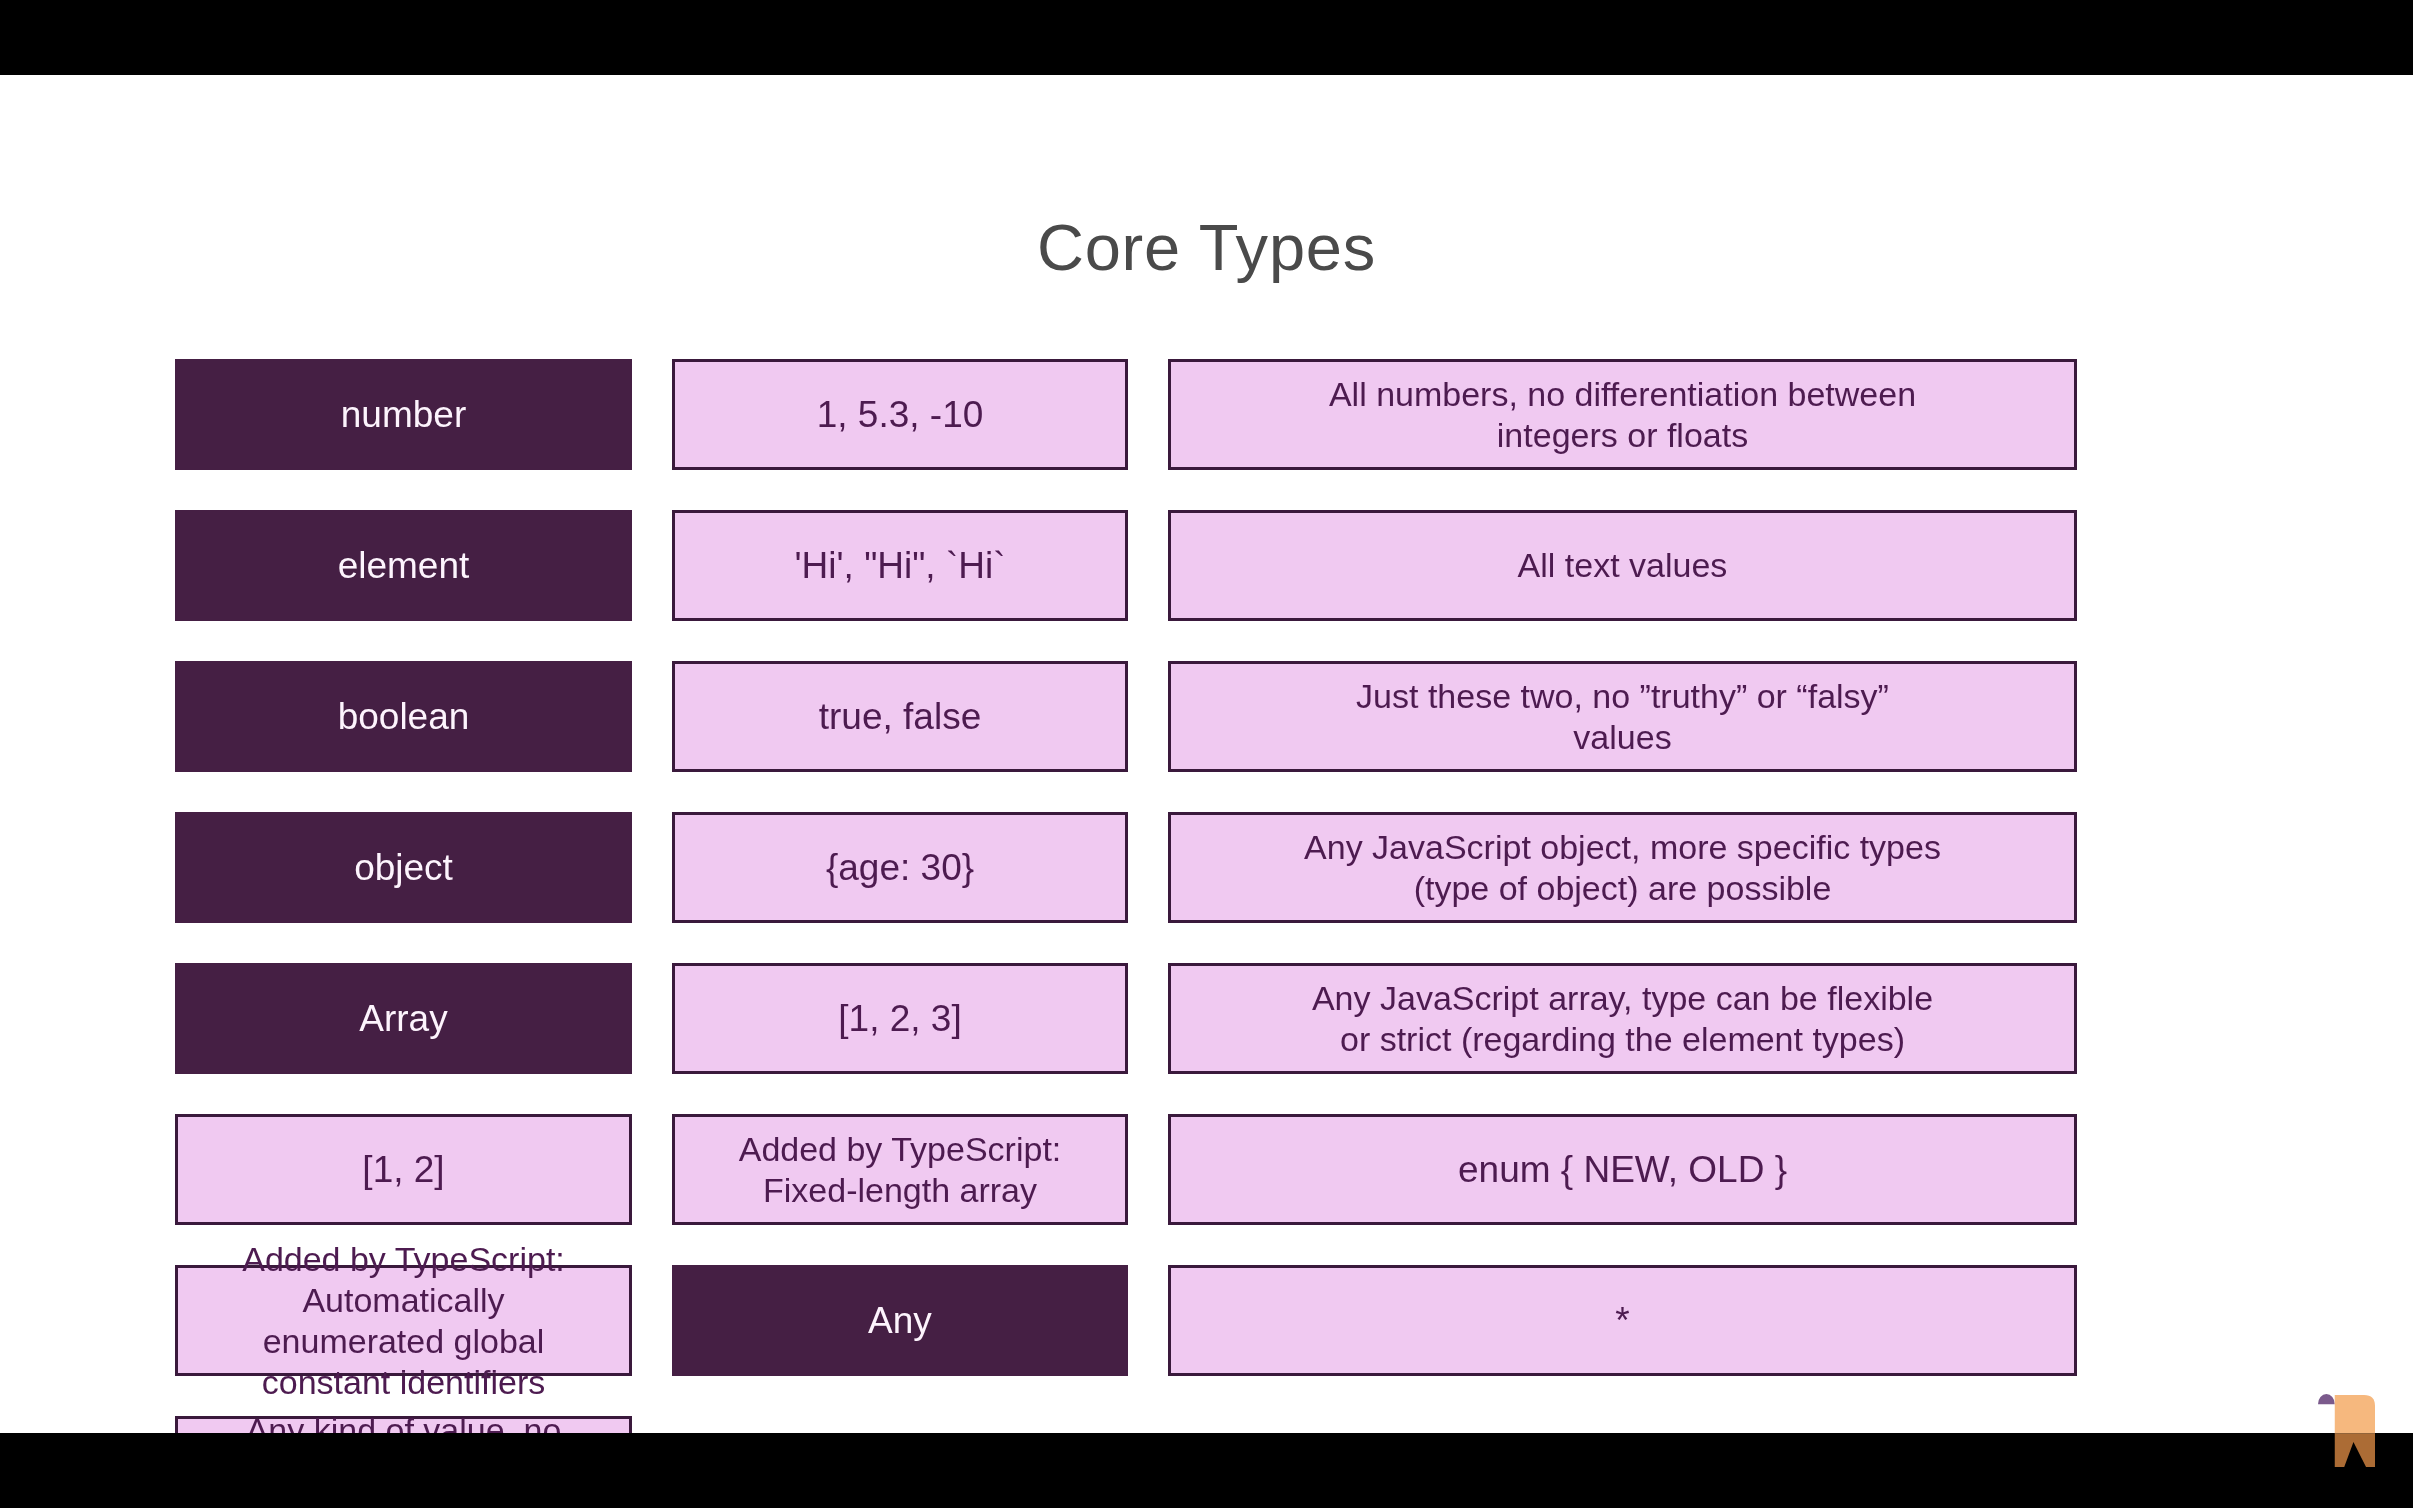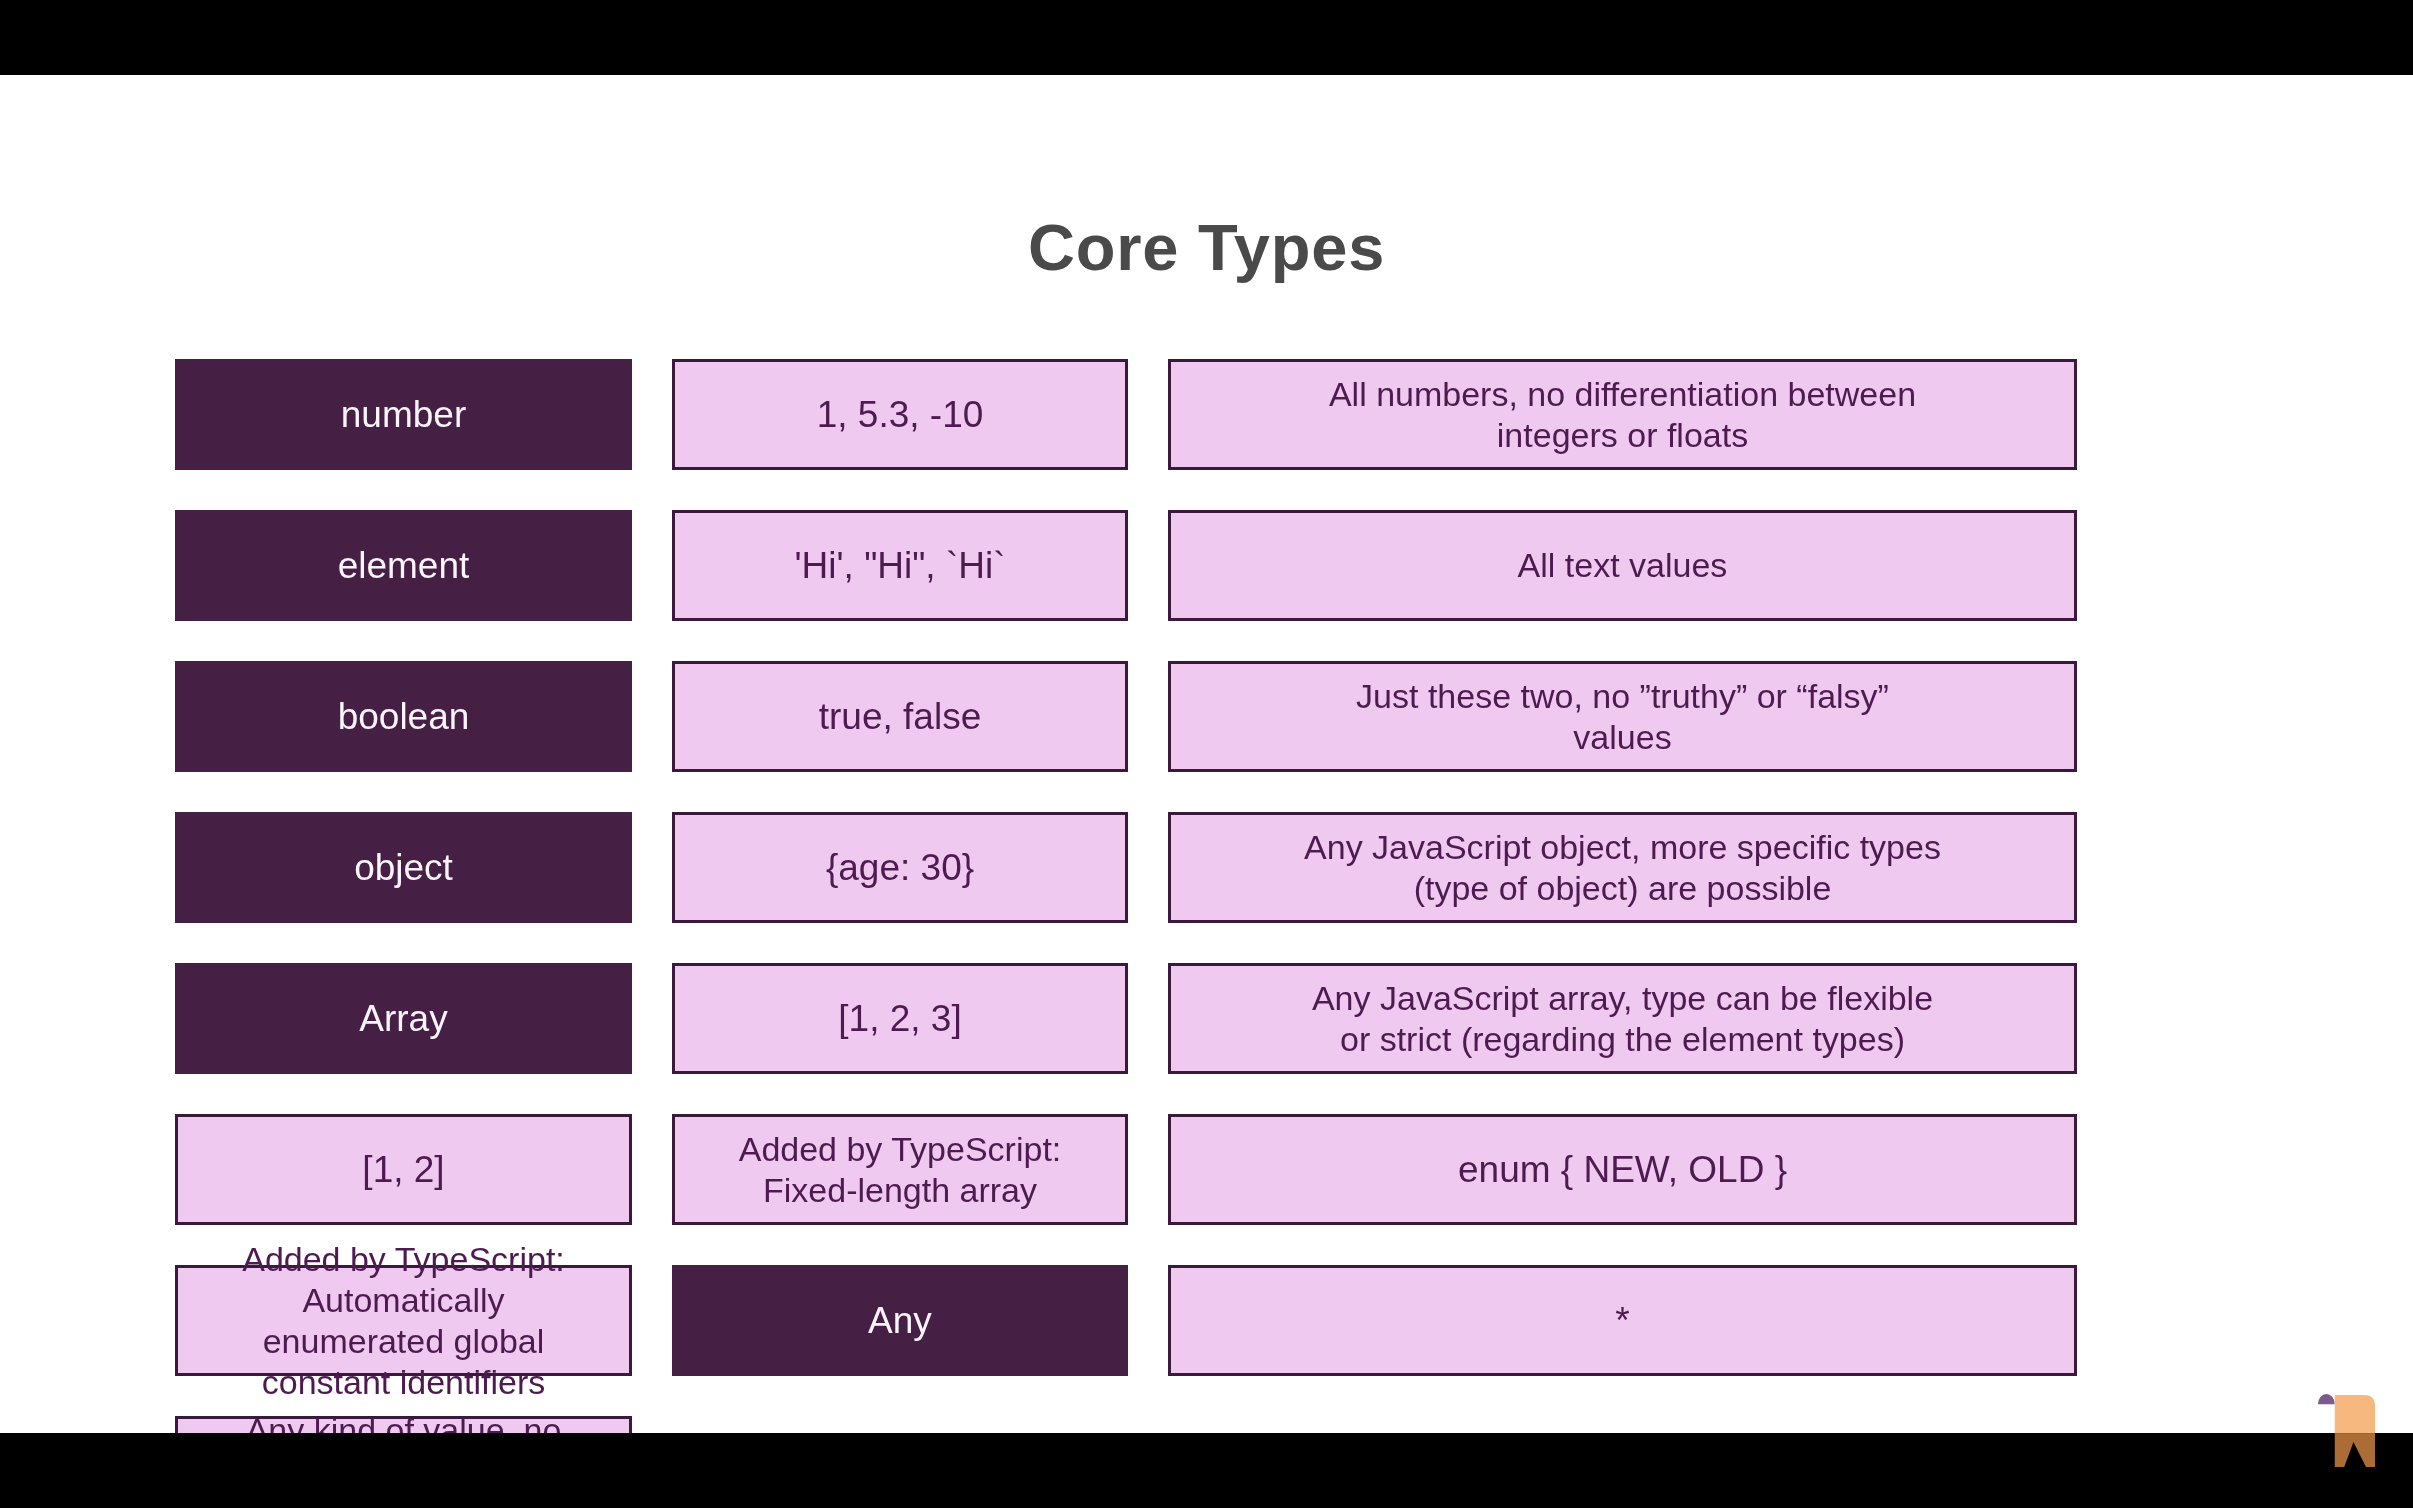--- a/index.html
+++ b/index.html
@@ -22,21 +22,21 @@
   .letterbox{
     position:absolute;left:0;width:2413px;background:var(--letterbox);z-index:5;
   }
   .letterbox.top{top:0;height:75px;}
   .letterbox.bottom{top:1433px;height:75px;}
   .slide-title{
     position:absolute;
     left:165px;width:2083px;top:210px;
     text-align:center;
     font-size:65px;
-    font-weight:bold;
+    font-weight:normal;
     color:var(--title-text);
     letter-spacing:0.8px;
   }
   .core-table{
     position:absolute;
     left:175px;top:359px;
     display:grid;
     grid-template-columns:457px 456px 909px;
     column-gap:131px;
     grid-auto-rows:111px;

